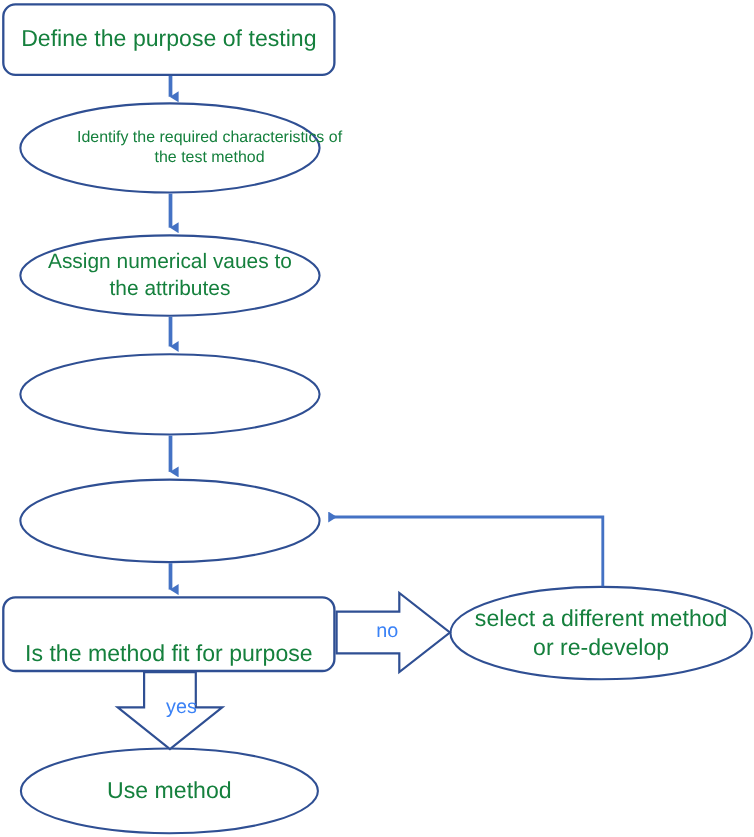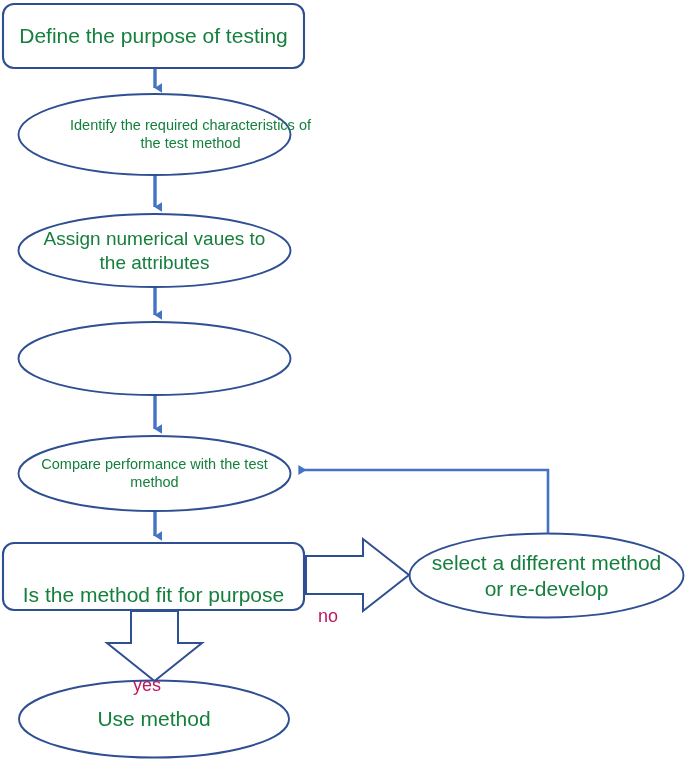--- a/index.html
+++ b/index.html
@@ -39,24 +39,23 @@
     font-size: 21px;
   }
   .label-mid {
     font-size: 19px;
   }
   .label-small {
     font-size: 14.5px;
   }
   .edge-label {
     position: absolute;
-    color: #be185d;
+    color: #3b82f6;
     font-size: 18px;
-    text-align: left;
-    margin-top: 43px;
+    text-align: right;
   }
 </style>
 </head>
 <body>
 
 <div id="canvas">
 
   <svg id="flow-svg" viewBox="0 0 685 761">
     <defs>
       <marker id="arrowhead-down" markerWidth="10" markerHeight="8" refX="5" refY="7.4" orient="auto" markerUnits="userSpaceOnUse">
@@ -100,21 +99,20 @@
     <path d="M131,611 L178,611 L178,643 L202,643 L154.5,681 L107,643 L131,643 Z" fill="#ffffff" stroke="#2f4f93" stroke-width="2"></path>
   </svg>
 
   <div class="node-label label-big" style="left:2px; top:3px; width:303px; height:66px;">Define the purpose of testing</div>
 
   <div class="node-label label-small" style="left:30px; top:94px; width:249px; height:81px;margin-left:36px;">Identify the required characteristics of the test method</div>
 
   <div class="node-label label-mid" style="left:30px; top:214px; width:249px; height:73px;">Assign numerical vaues to the attributes</div>
 
 
-  <div class="node-label label-small" style="left:30px; top:436px; width:249px; height:75px;">Compare performance with the test method</div>
 
   <div class="node-label label-big" style="left:2px; top:568px; width:303px; height:53px;">Is the method fit for purpose</div>
 
   <div class="node-label label-big" style="left:425px; top:533px; width:243px; height:85px;">select a different method or re-develop</div>
 
   <div class="node-label label-big" style="left:18px; top:680px; width:272px; height:78px;">Use method</div>
 
   <div class="edge-label" style="left:318px; top:563px; width:44px;">no</div>
 
   <div class="edge-label" style="left:133px; top:632px; width:46px;">yes</div>

